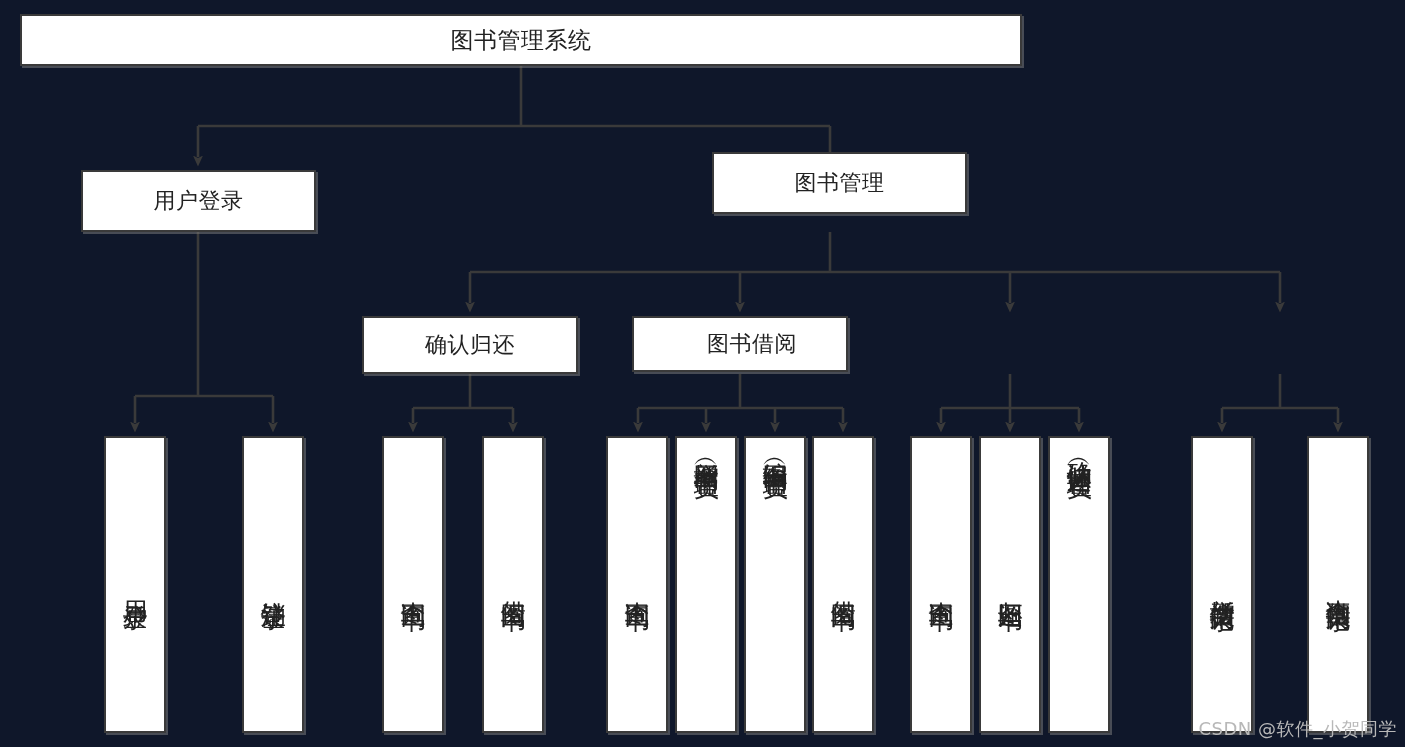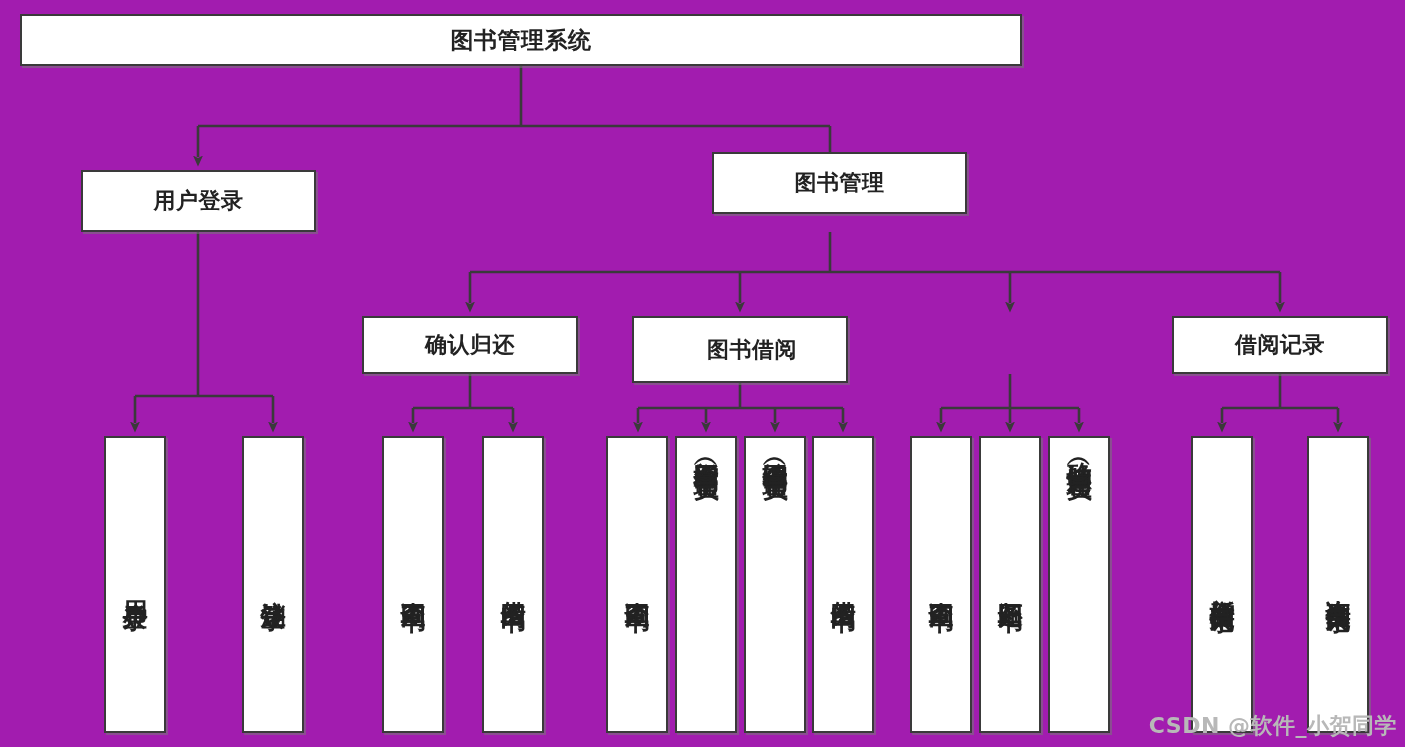--- a/index.html
+++ b/index.html
@@ -8,23 +8,22 @@
     padding: 0;
     background: #ffffff;
   }
   body {
     font-family: "DejaVu Sans", "Liberation Sans", sans-serif;
   }
   #diagram-root {
     position: relative;
     width: 1405px;
     height: 747px;
-    background: #a21caf;
+    background: #0f172a;
     overflow: hidden;
-    font-weight: bold;
   }
   #edge-layer {
     position: absolute;
     left: 0;
     top: 0;
     width: 1405px;
     height: 747px;
     pointer-events: none;
   }
   .node {
@@ -69,21 +68,21 @@
   }
   
   .node.vert.center-v {
     align-items: center;
     padding-top: 0;
   }
   #watermark {
     position: absolute;
     right: 8px;
     bottom: 6px;
-    font-size: 22px;
+    font-size: 18px;
     color: #b8b8b8;
     white-space: nowrap;
     letter-spacing: 0.5px;
   }
 </style>
 </head>
 <body>
 
 <div id="diagram-root">
 
@@ -145,25 +144,22 @@
   <div class="node horiz" style="left:81px; top:170px; width:235px; height:62px;">
     <span class="node-label">用户登录</span>
   </div>
   <div class="node horiz" style="left:712px; top:152px; width:255px; height:62px;">
     <span class="node-label">图书管理</span>
   </div>
 
   <div class="node horiz" style="left:362px; top:316px; width:216px; height:58px;">
     <span class="node-label">确认归还</span>
   </div>
-  <div class="node horiz" style="left:632px; top:316px; width:216px; height:67px;padding-left:24px;">
+  <div class="node horiz" style="left:632px; top:316px; width:216px; height:56px;padding-left:24px;">
     <span class="node-label">图书借阅</span>
-  </div>
-  <div class="node horiz" style="left:1172px; top:316px; width:216px; height:58px;">
-    <span class="node-label">借阅记录</span>
   </div>
 
   <div class="node vert center-v" style="left:104px; top:436px; width:62px; height:297px;">
     <span class="node-label">用户登录</span>
   </div>
   <div class="node vert center-v" style="left:242px; top:436px; width:62px; height:297px;">
     <span class="node-label">注销登录</span>
   </div>
 
   <div class="node vert center-v" style="left:382px; top:436px; width:62px; height:297px;">

